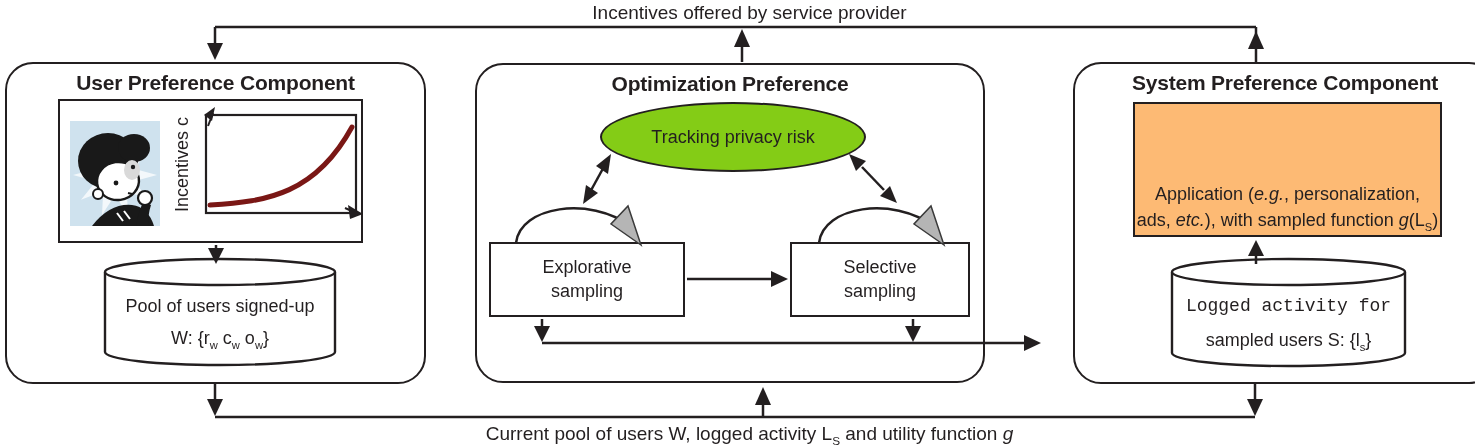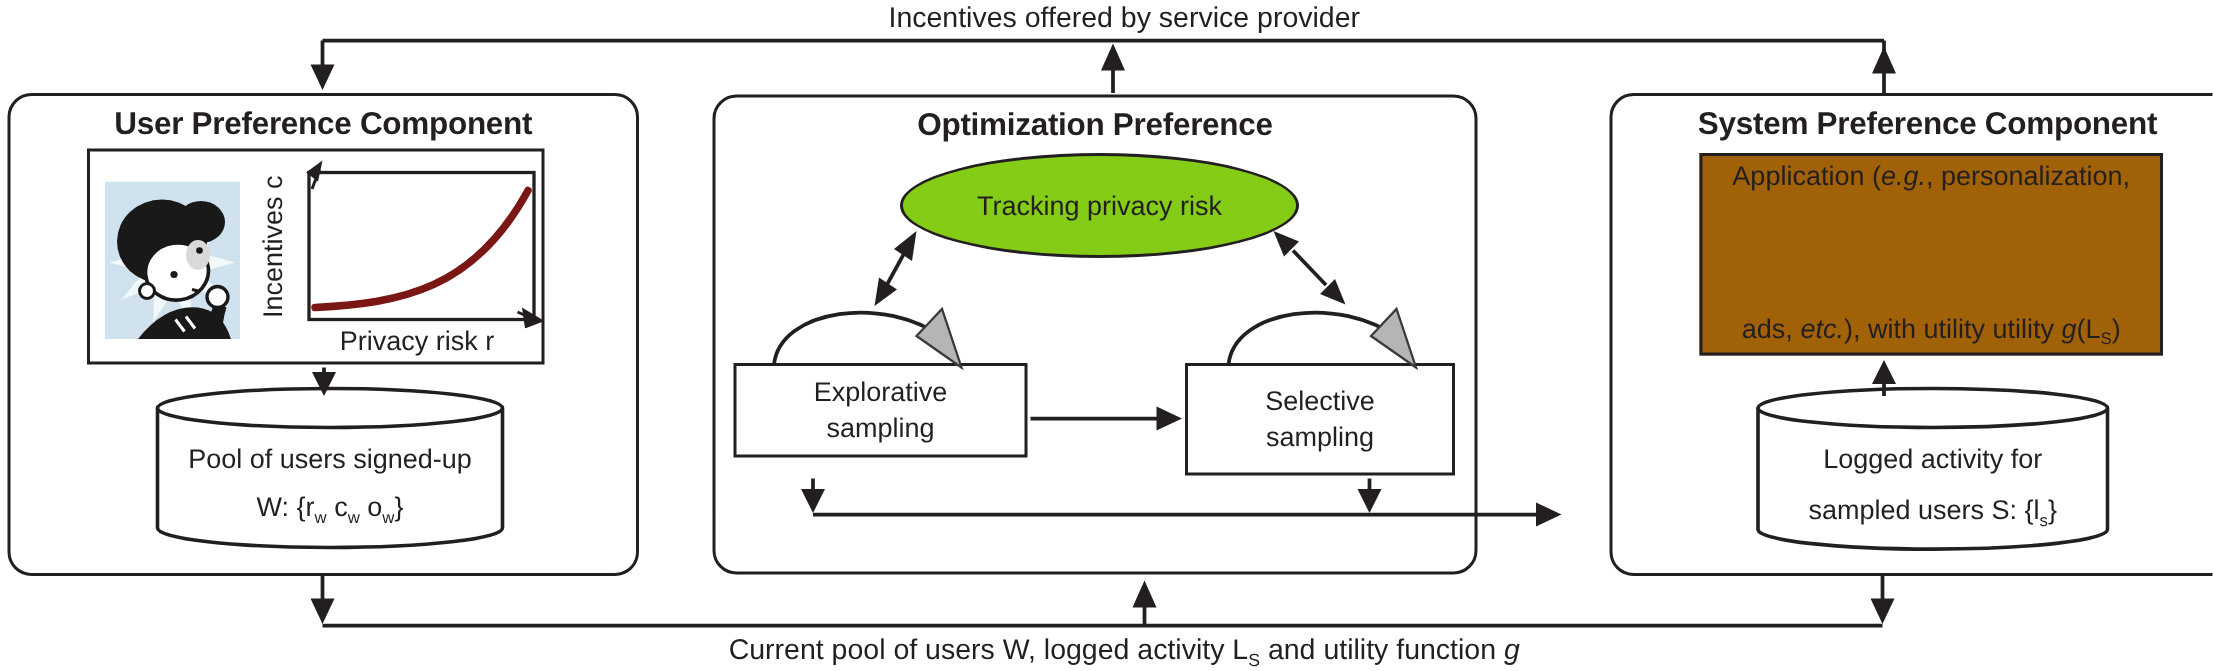--- a/index.html
+++ b/index.html
@@ -1,33 +1,33 @@
 <!DOCTYPE html>
 <html><head>
 <meta charset="utf-8">
 <style>
   html,body{margin:0;padding:0;background:#fff;}
   .stage{
     position:relative;width:1475px;height:447px;background:#ffffff;
     font-family:"Liberation Sans",sans-serif;color:#231f20;overflow:hidden;padding-left:24px;
   }
   .overlay{position:absolute;left:0;top:0;width:1475px;height:447px;pointer-events:none;z-index:5;}
-  .comp{position:absolute;border:2.5px solid #231f20;border-radius:16px;background:#fff;box-sizing:border-box;z-index:2;}
+  .comp{position:absolute;border:2.5px solid #231f20;border-radius:28px;background:#fff;box-sizing:border-box;z-index:2;}
   .comp-title{position:absolute;left:0;right:0;top:7px;text-align:center;font-weight:700;font-size:21px;letter-spacing:-0.2px;}
   .flow-label{position:absolute;left:0;right:0;text-align:center;font-size:19px;}
   .innerbox{position:absolute;border:2.2px solid #231f20;background:#fff;box-sizing:border-box;}
   .procbox{position:absolute;border:2.2px solid #231f20;background:#fff;box-sizing:border-box;
     display:flex;align-items:center;justify-content:center;text-align:center;font-size:18px;line-height:1.3;}
   .ellipse{position:absolute;border:2.2px solid #231f20;border-radius:50%;background:#84cc16;box-sizing:border-box;
     display:flex;align-items:center;justify-content:center;font-size:18px;}
   .cyl-text{position:absolute;text-align:center;font-size:18px;line-height:1.2;z-index:3;}
   .ylabel{position:absolute;writing-mode:vertical-rl;transform:rotate(180deg);text-align:center;font-size:18px;}
   .xlabel{position:absolute;text-align:center;font-size:18px;}
-  .appbox{position:absolute;border:2.2px solid #231f20;background:#a16207;box-sizing:border-box;
-    display:flex;flex-direction:column;align-items:center;justify-content:space-between;font-size:18px;line-height:1.45;text-align:center;}
+  .appbox{position:absolute;border:2.2px solid #231f20;background:#fdba74;box-sizing:border-box;
+    display:flex;flex-direction:column;align-items:center;justify-content:flex-end;font-size:18px;line-height:1.45;text-align:center;}
   sub{font-size:0.62em;}
   i{font-style:italic;}
   svg{display:block;}
 </style>
 </head>
 <body>
 
 <div class="stage">
 
   <div class="flow-label" style="top:2px;">Incentives offered by service provider</div>
@@ -60,60 +60,59 @@
 
       <svg style="position:absolute;left:138px;top:4px;" width="168" height="114" viewBox="0 0 168 114">
         <rect x="8" y="10" width="150" height="98" fill="#ffffff" stroke="#231f20" stroke-width="2.2"></rect>
         <line x1="10" y1="21" x2="15" y2="8" stroke="#231f20" stroke-width="2"></line>
         <polygon fill="#231f20" points="17,2 6,10 14,16"></polygon>
         <line x1="147" y1="103" x2="156" y2="107" stroke="#231f20" stroke-width="2"></line>
         <polygon fill="#231f20" points="165,109 150,100 152,114"></polygon>
         <path d="M 12 100 C 70 97, 118 88, 154 22" fill="none" stroke="#7a1715" stroke-width="5" stroke-linecap="round"></path>
       </svg>
 
-      <div class="xlabel" style="left:138px;top:116px;width:160px;">Privacy risk r</div>
     </div>
 
     <svg style="position:absolute;left:94px;top:192px;" width="238" height="114" viewBox="0 0 238 114">
       <path d="M 4 16 V 96 A 115 13 0 0 0 234 96 V 16" fill="#ffffff" stroke="#231f20" stroke-width="2.4"></path>
       <ellipse cx="119" cy="16" rx="115" ry="13" fill="#ffffff" stroke="#231f20" stroke-width="2.4"></ellipse>
     </svg>
     <div class="cyl-text" style="left:94px;top:232px;width:238px;">Pool of users signed-up</div>
     <div class="cyl-text" style="left:94px;top:264px;width:238px;"><span>W: {r</span><sub>w</sub><span> c</span><sub>w</sub><span> o</span><sub>w</sub><span>}</span></div>
   </div>
 
   <div class="comp" style="left:475px;top:63px;width:510px;height:320px;">
     <div class="comp-title">Optimization Preference</div>
 
     <div class="ellipse" style="left:123px;top:37px;width:266px;height:70px;">
       <span>Tracking privacy risk</span>
     </div>
 
-    <div class="procbox" style="left:12px;top:177px;width:196px;height:63px;text-align:center;">
+    <div class="procbox" style="left:12px;top:177px;width:196px;height:75px;text-align:center;">
       <span style="display:inline-block;width:120px;">Explorative sampling</span>
     </div>
 
     <div class="procbox" style="left:313px;top:177px;width:180px;height:75px;">
       <span style="display:inline-block;width:100px;">Selective sampling</span>
     </div>
   </div>
 
   <div class="comp" style="left:1073px;top:62px;width:424px;height:322px;">
     <div class="comp-title">System Preference Component</div>
 
     <div class="appbox" style="left:58px;top:38px;width:309px;height:135px;">
       <div><span>Application (</span><i>e.g.</i><span>, personalization,</span></div>
-      <div><span>ads, </span><i>etc.</i><span>), with utility utility </span><i>g</i><span>(L</span><sub>S</sub><span>)</span></div>
+      <div><span>ads, </span><i>etc.</i><span>), with sampled function </span><i>g</i><span>(L</span><sub>S</sub><span>)</span></div>
     </div>
 
     <svg style="position:absolute;left:93px;top:192px;" width="241" height="116" viewBox="0 0 241 116">
       <path d="M 4 16 V 97 A 116 13 0 0 0 237 97 V 16" fill="#ffffff" stroke="#231f20" stroke-width="2.4"></path>
       <ellipse cx="120.5" cy="16" rx="116.5" ry="13" fill="#ffffff" stroke="#231f20" stroke-width="2.4"></ellipse>
     </svg>
-    <div class="cyl-text" style="left:93px;top:232px;width:241px;">Logged activity for</div>
+    <div class="cyl-text" style="left:93px;top:232px;width:241px;font-family:Liberation Mono, monospace;">Logged activity for</div>
     <div class="cyl-text" style="left:93px;top:266px;width:241px;"><span>sampled users S: {l</span><sub>s</sub><span>}</span></div>
   </div>
 
   <svg class="overlay" viewBox="0 0 1475 447">
     <g stroke="#231f20" stroke-width="2.5" fill="none">
 
       <path d="M 215 27 H 1256"></path>
       <path d="M 215 27 V 45"></path>
       <path d="M 742 46 V 62"></path>
       <path d="M 1256 27 V 62"></path>

